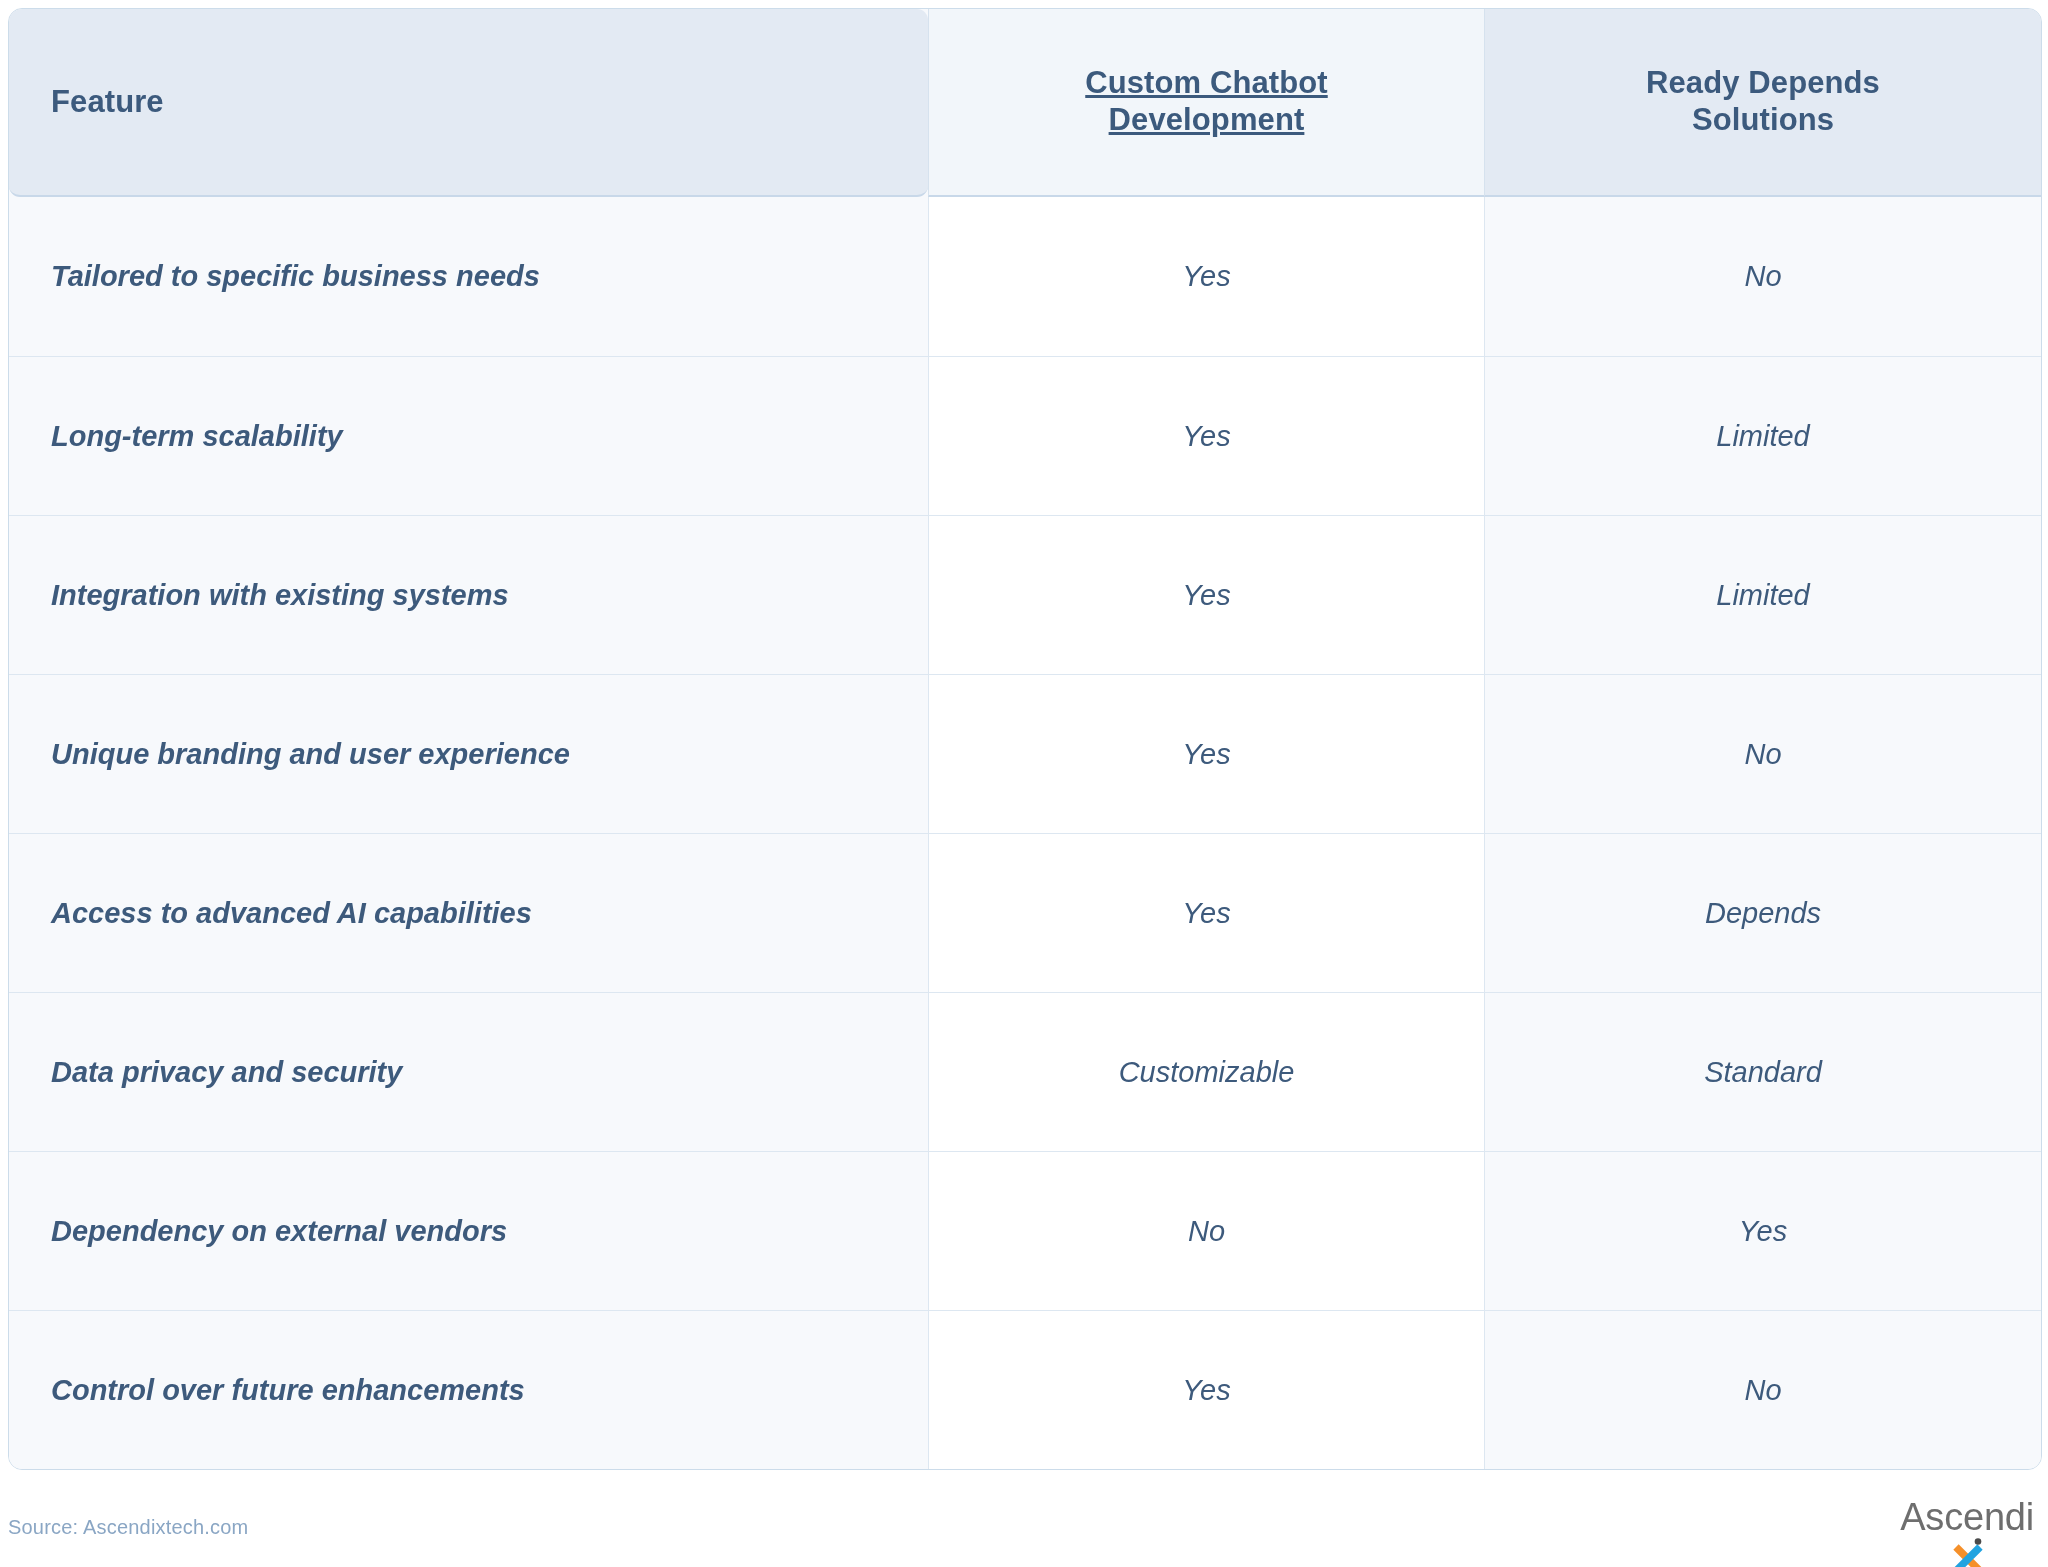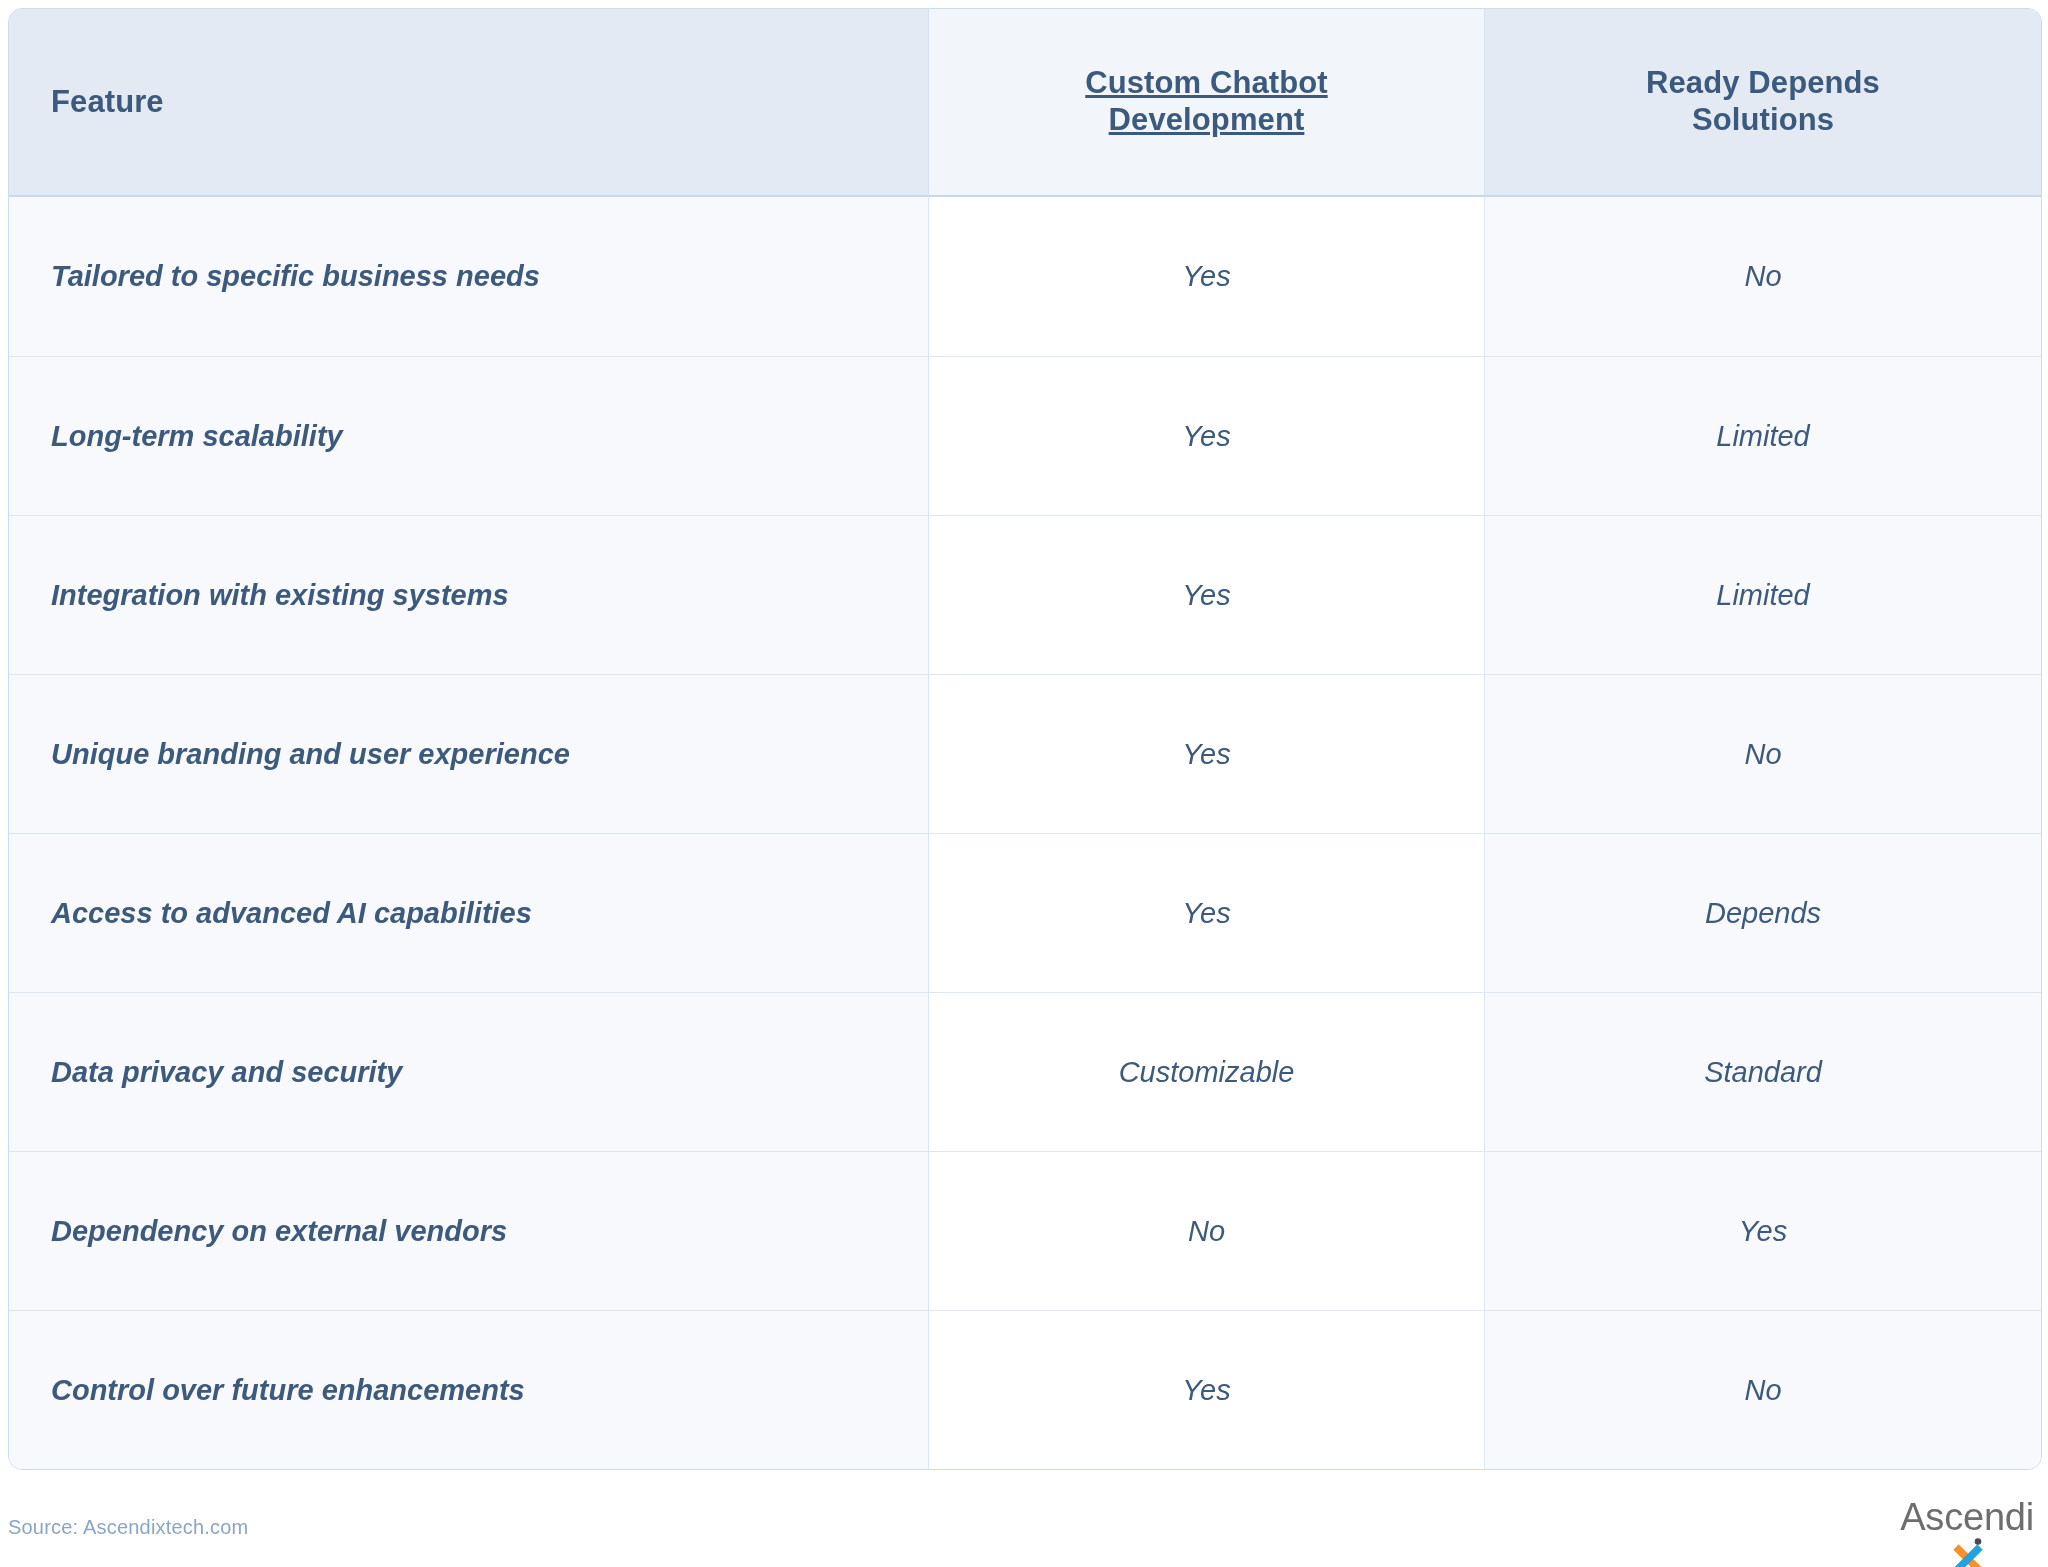--- a/index.html
+++ b/index.html
@@ -53,20 +53,21 @@
     color: #3c5a7d;
     letter-spacing: .1px;
     border-bottom: 2px solid #c8d8e9;
   }
 
   th.h-feature {
     background: #e3eaf3;
     text-align: left;
     padding-left: 42px;
     font-size: 31px;
+    border-radius: 11px;
   }
   th.h-custom {
     background: #f2f6fa;
     text-align: center;
     font-size: 31px;
     line-height: 1.18;
     border-left: 1px solid #d6e2ee;
     border-right: 1px solid #d6e2ee;
     text-decoration: underline;
   }

